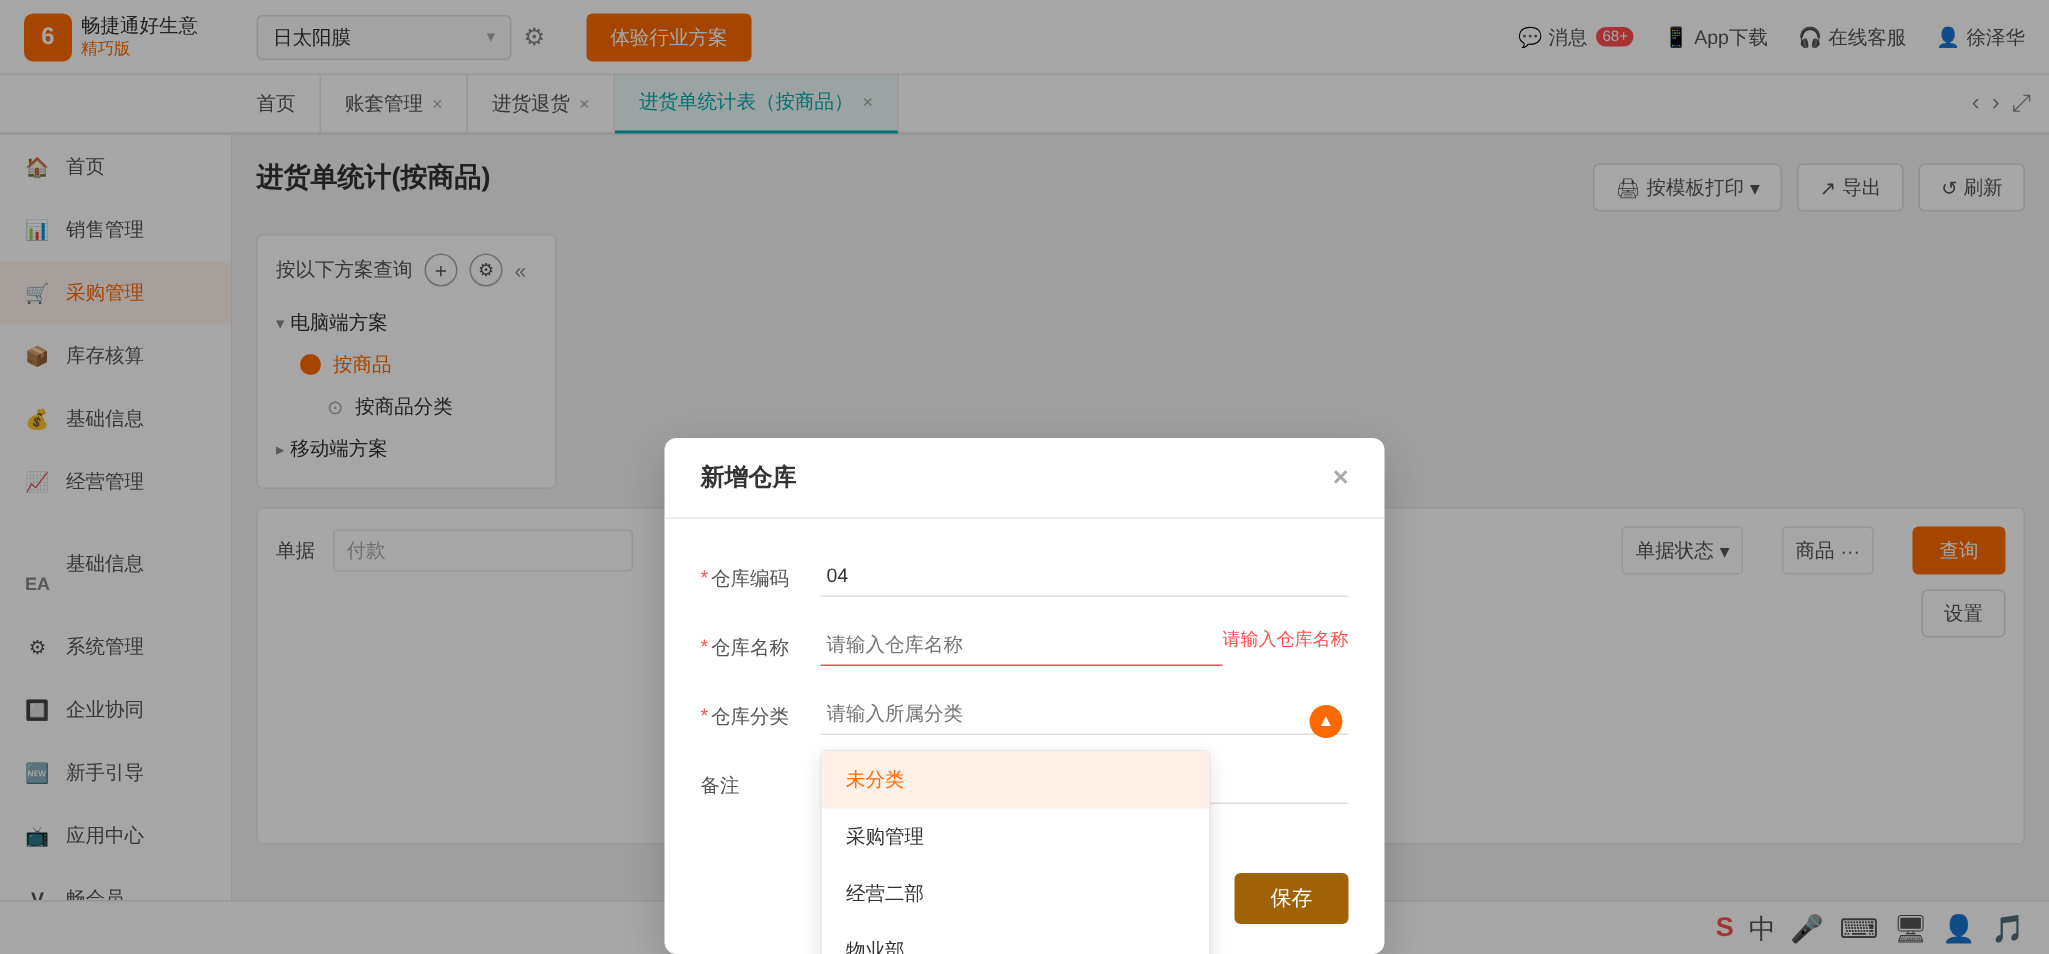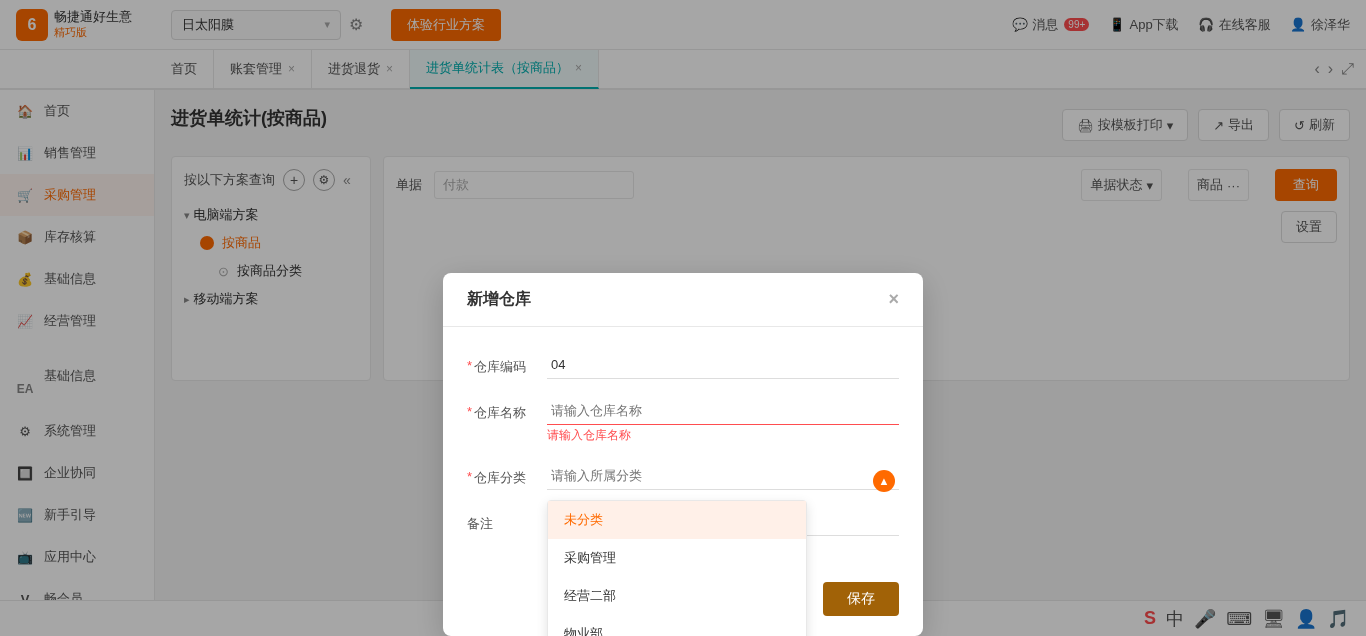--- a/index.html
+++ b/index.html
@@ -176,21 +176,21 @@
     .form-input {
       flex: 1;
       border: none; border-bottom: 1px solid #ddd;
       padding: 6px 4px; font-size: 13px; color: #333;
       outline: none; background: transparent;
     }
     .form-input.error-border { border-bottom: 1px solid #ff4d4f; }
     .error-tip {
       font-size: 12px; color: #ff4d4f; margin-top: 2px;
     }
-    .form-input-wrapper { flex: 1; display: flex; flex-direction: column; }
+    .form-input-wrapper { flex: 1; display: flex; flex-direction: row; }
     .select-wrapper {
       flex: 1; position: relative;
     }
     .select-input {
       width: 100%;
       border: none; border-bottom: 1px solid #ddd;
       padding: 6px 4px; font-size: 13px; color: #bbb;
       outline: none; background: transparent;
     }
     .select-chevron-up {
@@ -280,21 +280,21 @@
       <span>日太阳膜</span>
       <span class="nav-search-chevron">▾</span>
     </div>
     <span class="nav-gear">⚙</span>
   </div>
   <button class="nav-try-btn">体验行业方案</button>
   <div class="nav-right">
     <div class="nav-msg">
       <span>💬</span>
       <span>消息</span>
-      <span class="badge">99+</span>
+      <span class="badge">68+</span>
     </div>
     <div class="nav-app">
       <span>📱</span>
       <span>App下载</span>
     </div>
     <div class="nav-service">
       <span>🎧</span>
       <span>在线客服</span>
     </div>
     <div class="nav-user">
@@ -397,21 +397,21 @@
           <span>↗</span>
           <span>导出</span>
         </button>
         <button class="btn-white">
           <span>↺</span>
           <span>刷新</span>
         </button>
       </div>
     </div>
 
-    <div style="display:flex; gap:12px;">
+    <div style="display:flex; gap:12px;flex-direction:column;">
 
       <div style="width:200px; background:#fff; border:1px solid #e8e8e8; border-radius:4px; padding:12px;">
         <div class="filter-header">
           <span>按以下方案查询</span>
           <div class="add-icon-btn">+</div>
           <div class="settings-icon-btn">⚙</div>
           <span class="collapse-btn">«</span>
         </div>
 
         <div>

